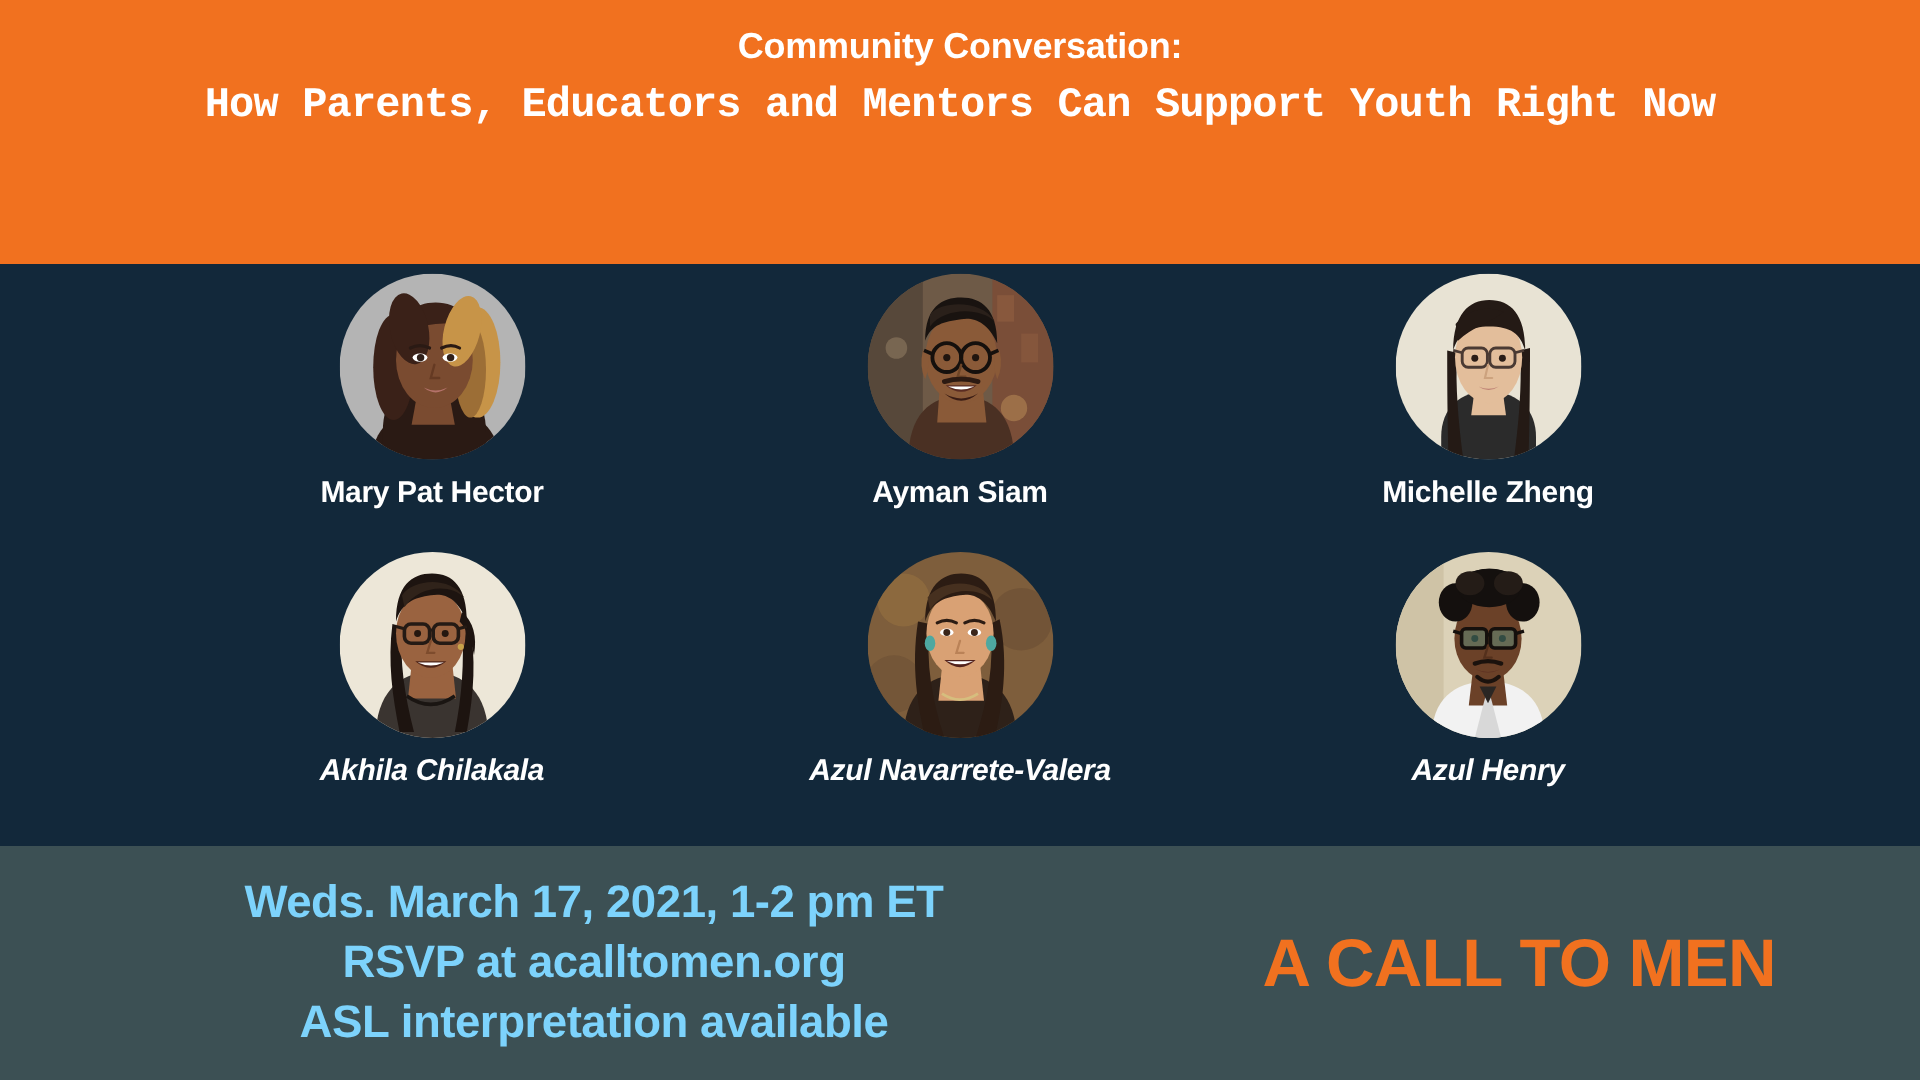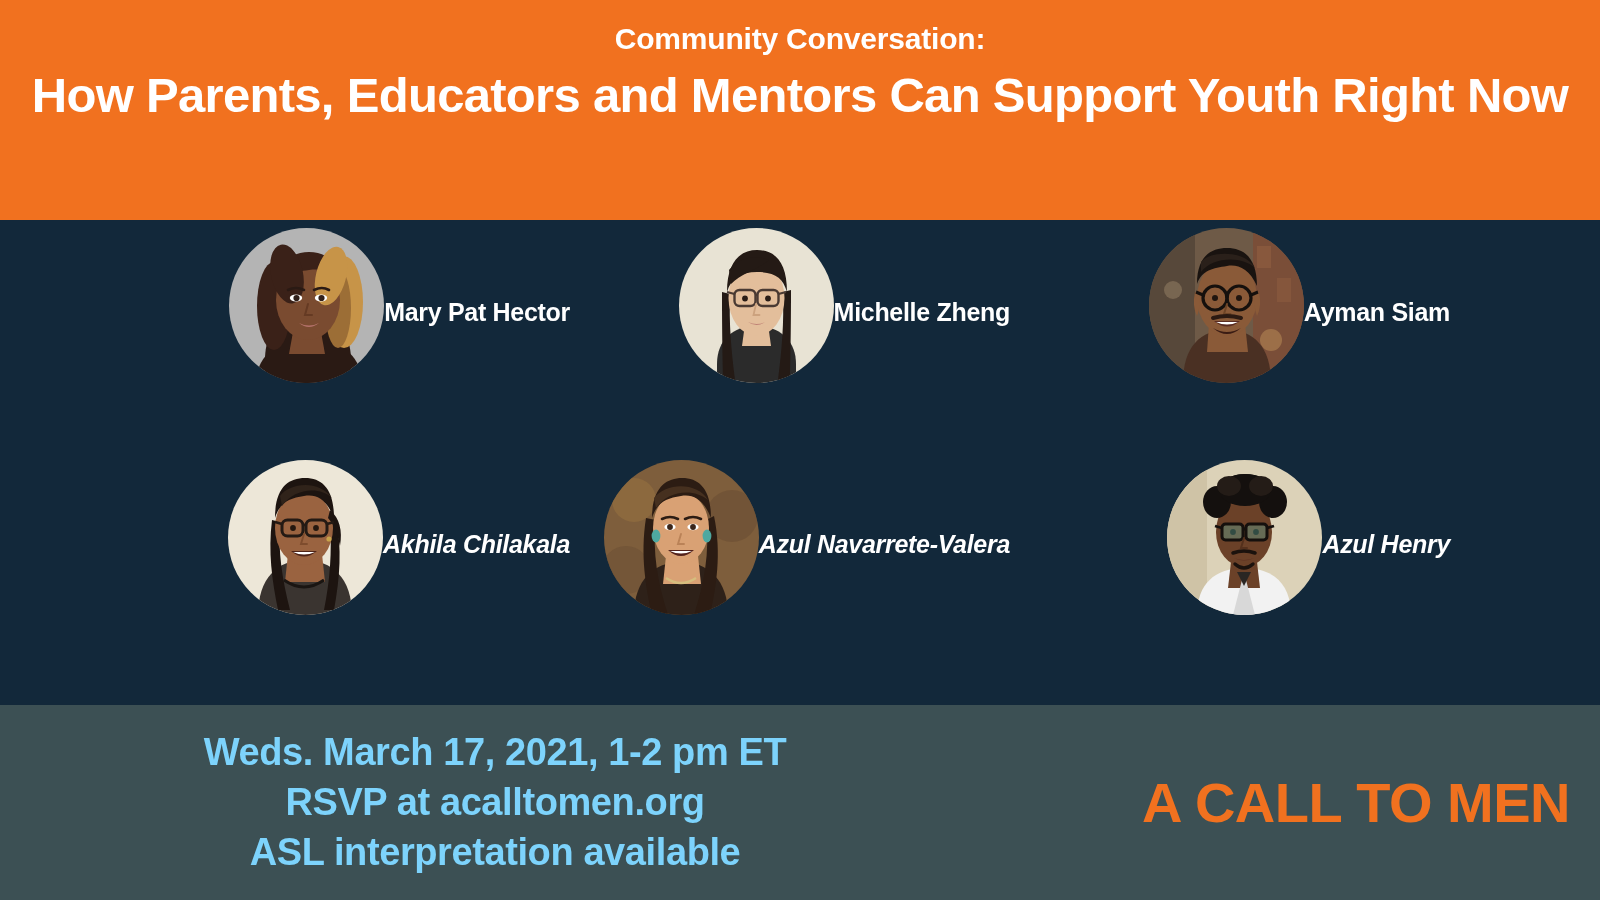--- a/index.html
+++ b/index.html
@@ -43,27 +43,28 @@
     color: #ffffff;
     font-size: 58px;
     font-weight: bold;
     letter-spacing: -0.8px;
     line-height: 1.05;
     margin: 16px 0 0 0;
     text-align: center;
   }
   .sub-title {
     color: #ffffff;
-    font-size: 49px;
+    font-size: 35px;
     font-weight: bold;
     letter-spacing: -0.7px;
     line-height: 1.1;
     margin: 14px 0 0 0;
     text-align: left;
     white-space: nowrap;
+    font-family: Liberation Mono, monospace;
   }
 
   
   .speakers {
     position: absolute;
     left: 0; top: 220px;
     width: 1600px;
     height: 485px;
     background: #12283a;
   }
@@ -75,20 +76,21 @@
     display: flex;
     justify-content: space-between;
     align-items: flex-start;
   }
   .row.row-1 { top: 8px; }
   .row.row-2 { top: 240px; font-style: italic; }
 
   .speaker {
     width: 420px;
     display: flex;
+    flex-direction: column;
     align-items: center;
     justify-content: flex-end;
   }
   .avatar {
     width: 155px;
     height: 155px;
     border-radius: 50%;
     overflow: hidden;
     position: relative;
     flex: none;
@@ -128,21 +130,21 @@
     white-space: nowrap;
   }
   .brand-logo {
     position: absolute;
     left: 960px;
     top: 0;
     width: 610px;
     height: 195px;
     display: flex;
     align-items: center;
-    justify-content: flex-end;
+    justify-content: center;
   }
   .brand-text {
     color: #F1711F;
     font-size: 56px;
     font-weight: bold;
     letter-spacing: -0.5px;
     white-space: nowrap;
     margin-left: 2px;
   }
 </style>
@@ -178,45 +180,20 @@
             <ellipse cx="92" cy="70" rx="6.2" ry="3.4" fill="#FFFFFF"></ellipse>
             <circle cx="67.5" cy="70" r="3.1" fill="#30201A"></circle>
             <circle cx="92.5" cy="70" r="3.1" fill="#30201A"></circle>
             <path d="M59 62 Q67 58 75 62" stroke="#2A1A14" stroke-width="2.6" fill="none" stroke-linecap="round"></path>
             <path d="M85 62 Q93 58 100 62" stroke="#2A1A14" stroke-width="2.6" fill="none" stroke-linecap="round"></path>
             <path d="M79 76 L76 87 L83 87" stroke="#653A23" stroke-width="2" fill="none" stroke-linecap="round"></path>
             <path d="M70 95 Q80 100 90 95 Q80 103 70 95 Z" fill="#B4726A"></path>
           </svg>
         </div>
         <div class="speaker-name">Mary Pat Hector</div>
-      </div>
-
-      <div class="speaker">
-        <div class="avatar">
-          <svg viewBox="0 0 155 155" xmlns="http://www.w3.org/2000/svg" aria-hidden="true">
-            <rect width="155" height="155" fill="#E8E3D4"></rect>
-            <path d="M38 136 C38 112 54 98 77 98 C100 98 117 112 117 136 L117 155 L38 155 Z" fill="#2B2B2B"></path>
-            <path d="M66 96 L89 96 L92 118 L63 118 Z" fill="#E3BE9B"></path>
-            <path d="M43 64 C43 122 44 140 44 152 L56 152 C52 120 50 96 51 66 Z" fill="#241A15"></path>
-            <path d="M112 62 C112 120 111 140 111 152 L99 152 C103 120 105 96 104 64 Z" fill="#241A15"></path>
-            <ellipse cx="77.5" cy="70" rx="28" ry="38" fill="#E3BE9B"></ellipse>
-            <path d="M48 64 C48 34 61 22 78 22 C96 22 108 34 108 64 C104 50 96 44 78 44 C62 44 52 50 48 64 Z" fill="#241A15"></path>
-            <path d="M50 42 C60 30 76 26 90 32 C78 42 64 44 52 56 Z" fill="#241A15"></path>
-            <circle cx="66" cy="70.5" r="2.9" fill="#2A1D17"></circle>
-            <circle cx="89" cy="70.5" r="2.9" fill="#2A1D17"></circle>
-            <rect x="55.5" y="62" width="21" height="16" rx="5" fill="none" stroke="#4A3A33" stroke-width="2.4"></rect>
-            <rect x="78.5" y="62" width="21" height="16" rx="5" fill="none" stroke="#4A3A33" stroke-width="2.4"></rect>
-            <line x1="76.5" y1="67" x2="78.5" y2="67" stroke="#4A3A33" stroke-width="2.2"></line>
-            <line x1="55.5" y1="66" x2="48" y2="64" stroke="#4A3A33" stroke-width="2.2"></line>
-            <line x1="99.5" y1="66" x2="107" y2="64" stroke="#4A3A33" stroke-width="2.2"></line>
-            <path d="M77 76 L74.5 87 L80.5 87" stroke="#CCA27E" stroke-width="1.8" fill="none" stroke-linecap="round"></path>
-            <path d="M69 94 Q77.5 98 86 94 Q77.5 100 69 94 Z" fill="#BE8174"></path>
-          </svg>
-        </div>
-        <div class="speaker-name">Michelle Zheng</div>
       </div>
 
       <div class="speaker">
         <div class="avatar">
           <svg viewBox="0 0 155 155" xmlns="http://www.w3.org/2000/svg" aria-hidden="true">
             <rect width="155" height="155" fill="#6E5A47"></rect>
             <rect x="0" y="0" width="46" height="155" fill="#57483A"></rect>
             <rect x="104" y="0" width="51" height="155" fill="#7A4E38"></rect>
             <rect x="108" y="18" width="14" height="22" fill="#8E5C40" opacity="0.7"></rect>
             <rect x="128" y="50" width="14" height="24" fill="#8E5C40" opacity="0.55"></rect>
@@ -240,20 +217,45 @@
             <path d="M78 76 L75 86 L81.5 86" stroke="#6E4527" stroke-width="2" fill="none" stroke-linecap="round"></path>
             <path d="M64 90 Q78 86 92 90" stroke="#2C1A12" stroke-width="4" fill="none" stroke-linecap="round"></path>
             <path d="M65 93 Q78 104 91 93 Z" fill="#5A2C22"></path>
             <path d="M67 94 Q78 99 89 94 Z" fill="#FFFFFF"></path>
             <path d="M64 100 Q78 112 92 100 Q78 108 64 100 Z" fill="#3A1C14"></path>
           </svg>
         </div>
         <div class="speaker-name">Ayman Siam</div>
       </div>
 
+      <div class="speaker">
+        <div class="avatar">
+          <svg viewBox="0 0 155 155" xmlns="http://www.w3.org/2000/svg" aria-hidden="true">
+            <rect width="155" height="155" fill="#E8E3D4"></rect>
+            <path d="M38 136 C38 112 54 98 77 98 C100 98 117 112 117 136 L117 155 L38 155 Z" fill="#2B2B2B"></path>
+            <path d="M66 96 L89 96 L92 118 L63 118 Z" fill="#E3BE9B"></path>
+            <path d="M43 64 C43 122 44 140 44 152 L56 152 C52 120 50 96 51 66 Z" fill="#241A15"></path>
+            <path d="M112 62 C112 120 111 140 111 152 L99 152 C103 120 105 96 104 64 Z" fill="#241A15"></path>
+            <ellipse cx="77.5" cy="70" rx="28" ry="38" fill="#E3BE9B"></ellipse>
+            <path d="M48 64 C48 34 61 22 78 22 C96 22 108 34 108 64 C104 50 96 44 78 44 C62 44 52 50 48 64 Z" fill="#241A15"></path>
+            <path d="M50 42 C60 30 76 26 90 32 C78 42 64 44 52 56 Z" fill="#241A15"></path>
+            <circle cx="66" cy="70.5" r="2.9" fill="#2A1D17"></circle>
+            <circle cx="89" cy="70.5" r="2.9" fill="#2A1D17"></circle>
+            <rect x="55.5" y="62" width="21" height="16" rx="5" fill="none" stroke="#4A3A33" stroke-width="2.4"></rect>
+            <rect x="78.5" y="62" width="21" height="16" rx="5" fill="none" stroke="#4A3A33" stroke-width="2.4"></rect>
+            <line x1="76.5" y1="67" x2="78.5" y2="67" stroke="#4A3A33" stroke-width="2.2"></line>
+            <line x1="55.5" y1="66" x2="48" y2="64" stroke="#4A3A33" stroke-width="2.2"></line>
+            <line x1="99.5" y1="66" x2="107" y2="64" stroke="#4A3A33" stroke-width="2.2"></line>
+            <path d="M77 76 L74.5 87 L80.5 87" stroke="#CCA27E" stroke-width="1.8" fill="none" stroke-linecap="round"></path>
+            <path d="M69 94 Q77.5 98 86 94 Q77.5 100 69 94 Z" fill="#BE8174"></path>
+          </svg>
+        </div>
+        <div class="speaker-name">Michelle Zheng</div>
+      </div>
+
     </div>
 
     <div class="row row-2">
 
       <div class="speaker">
         <div class="avatar">
           <svg viewBox="0 0 155 155" xmlns="http://www.w3.org/2000/svg" aria-hidden="true">
             <rect width="155" height="155" fill="#EDE7D8"></rect>
             <path d="M30 155 C30 118 50 100 76 100 C104 100 124 118 124 155 Z" fill="#3A3430"></path>
             <path d="M60 94 L94 94 L97 122 L57 122 Z" fill="#9A6340"></path>

